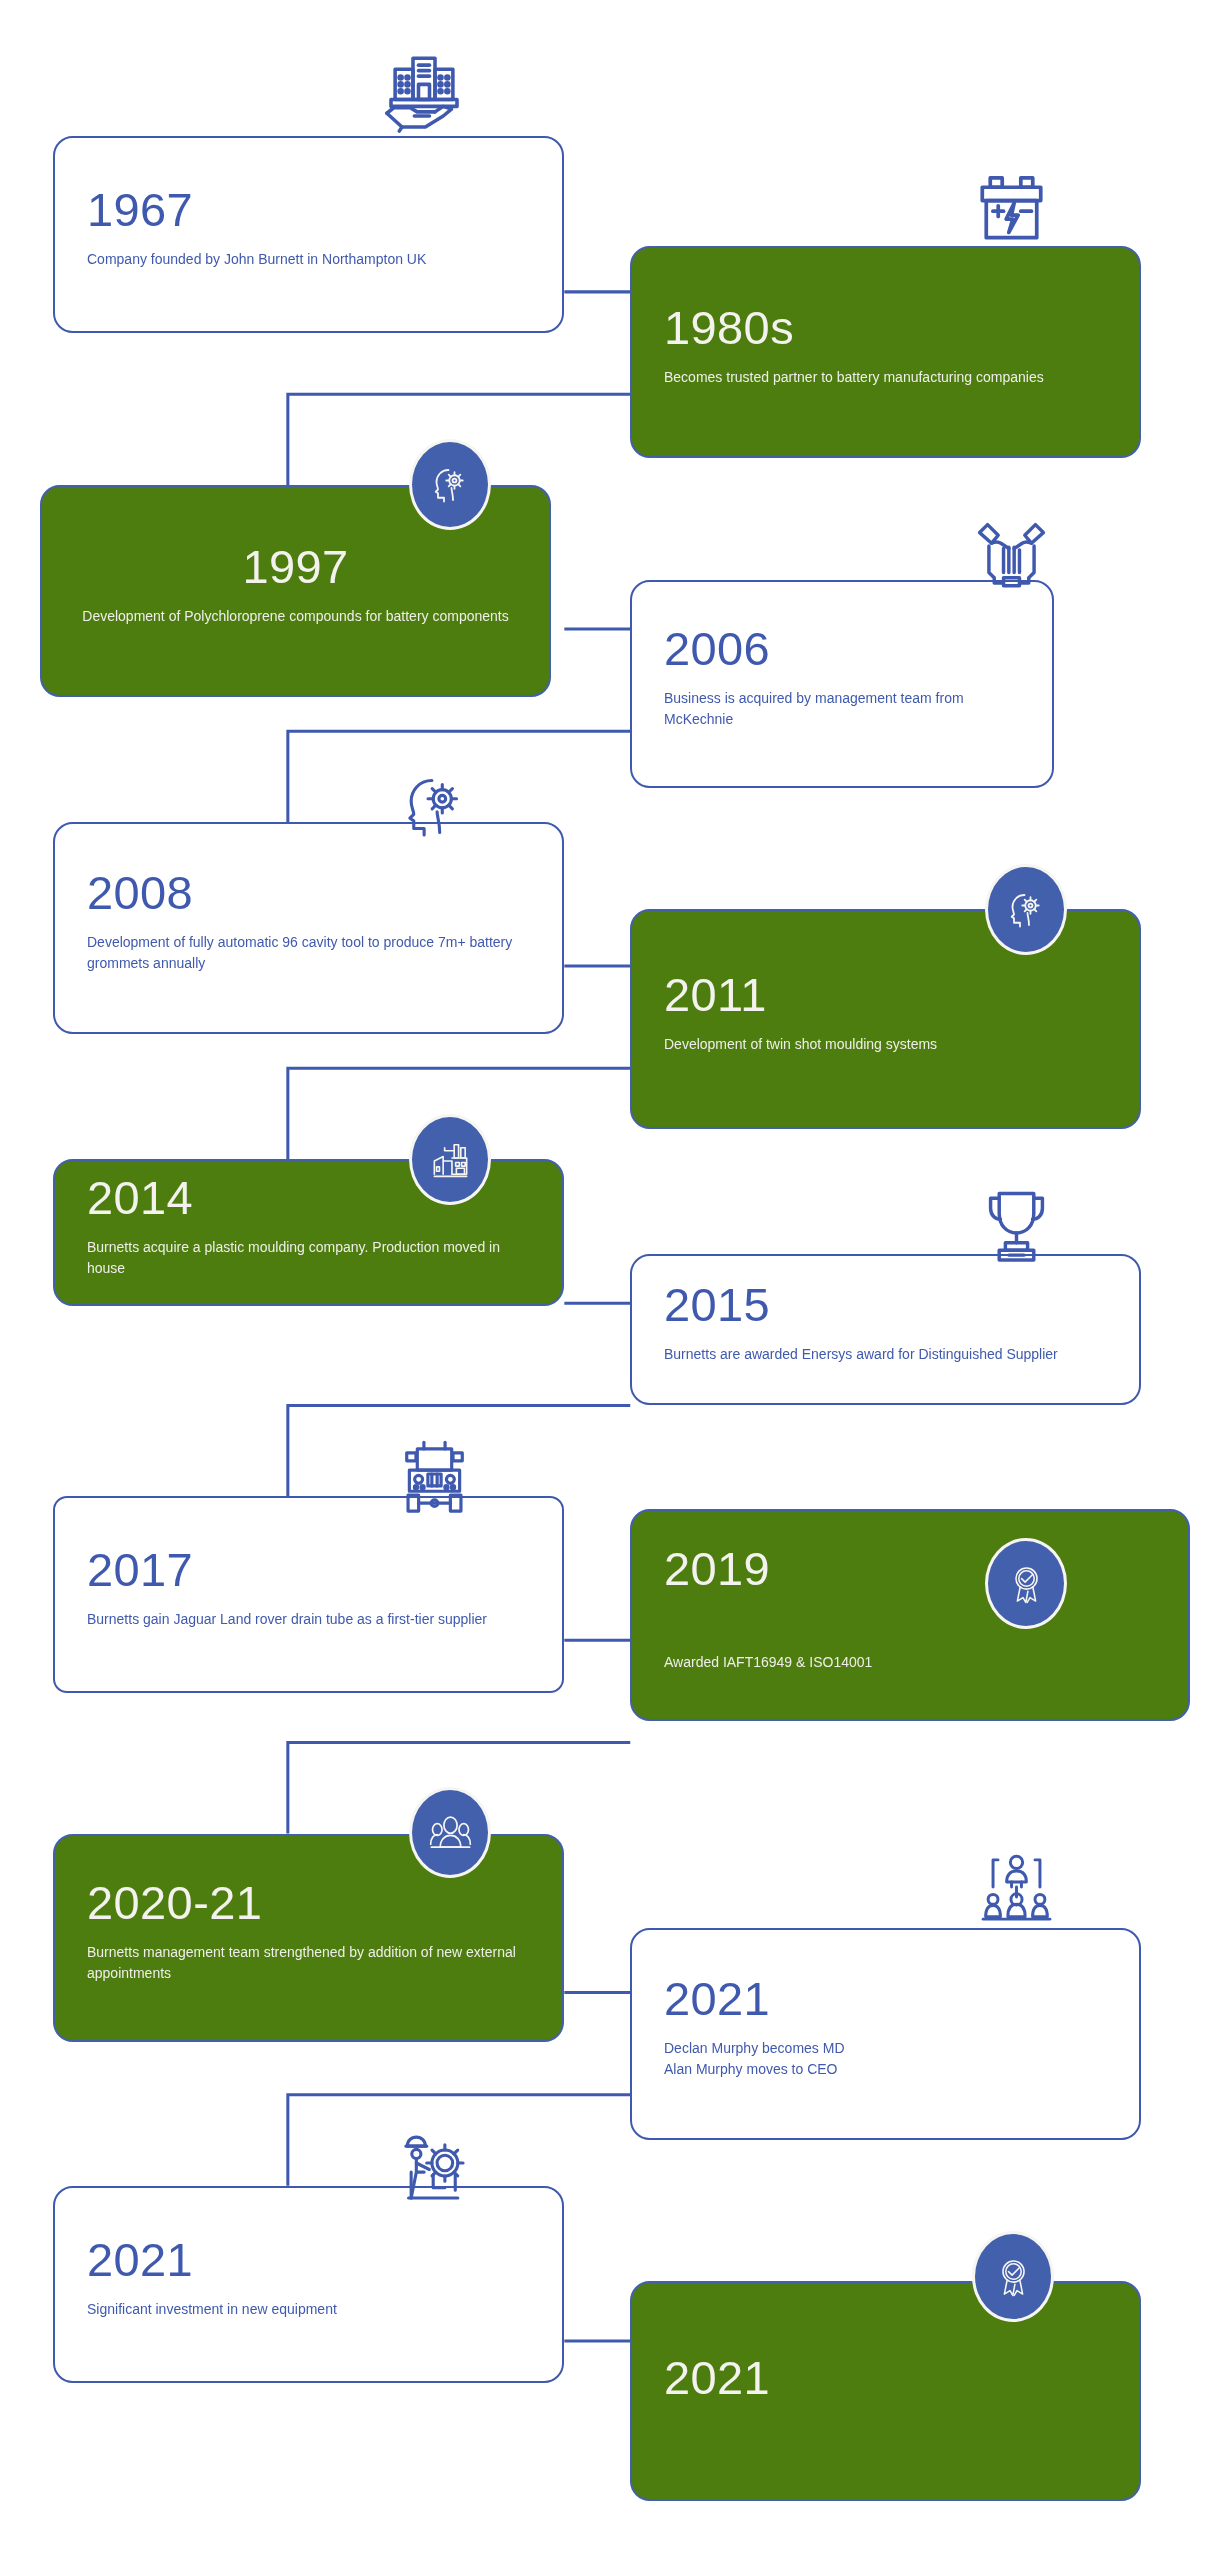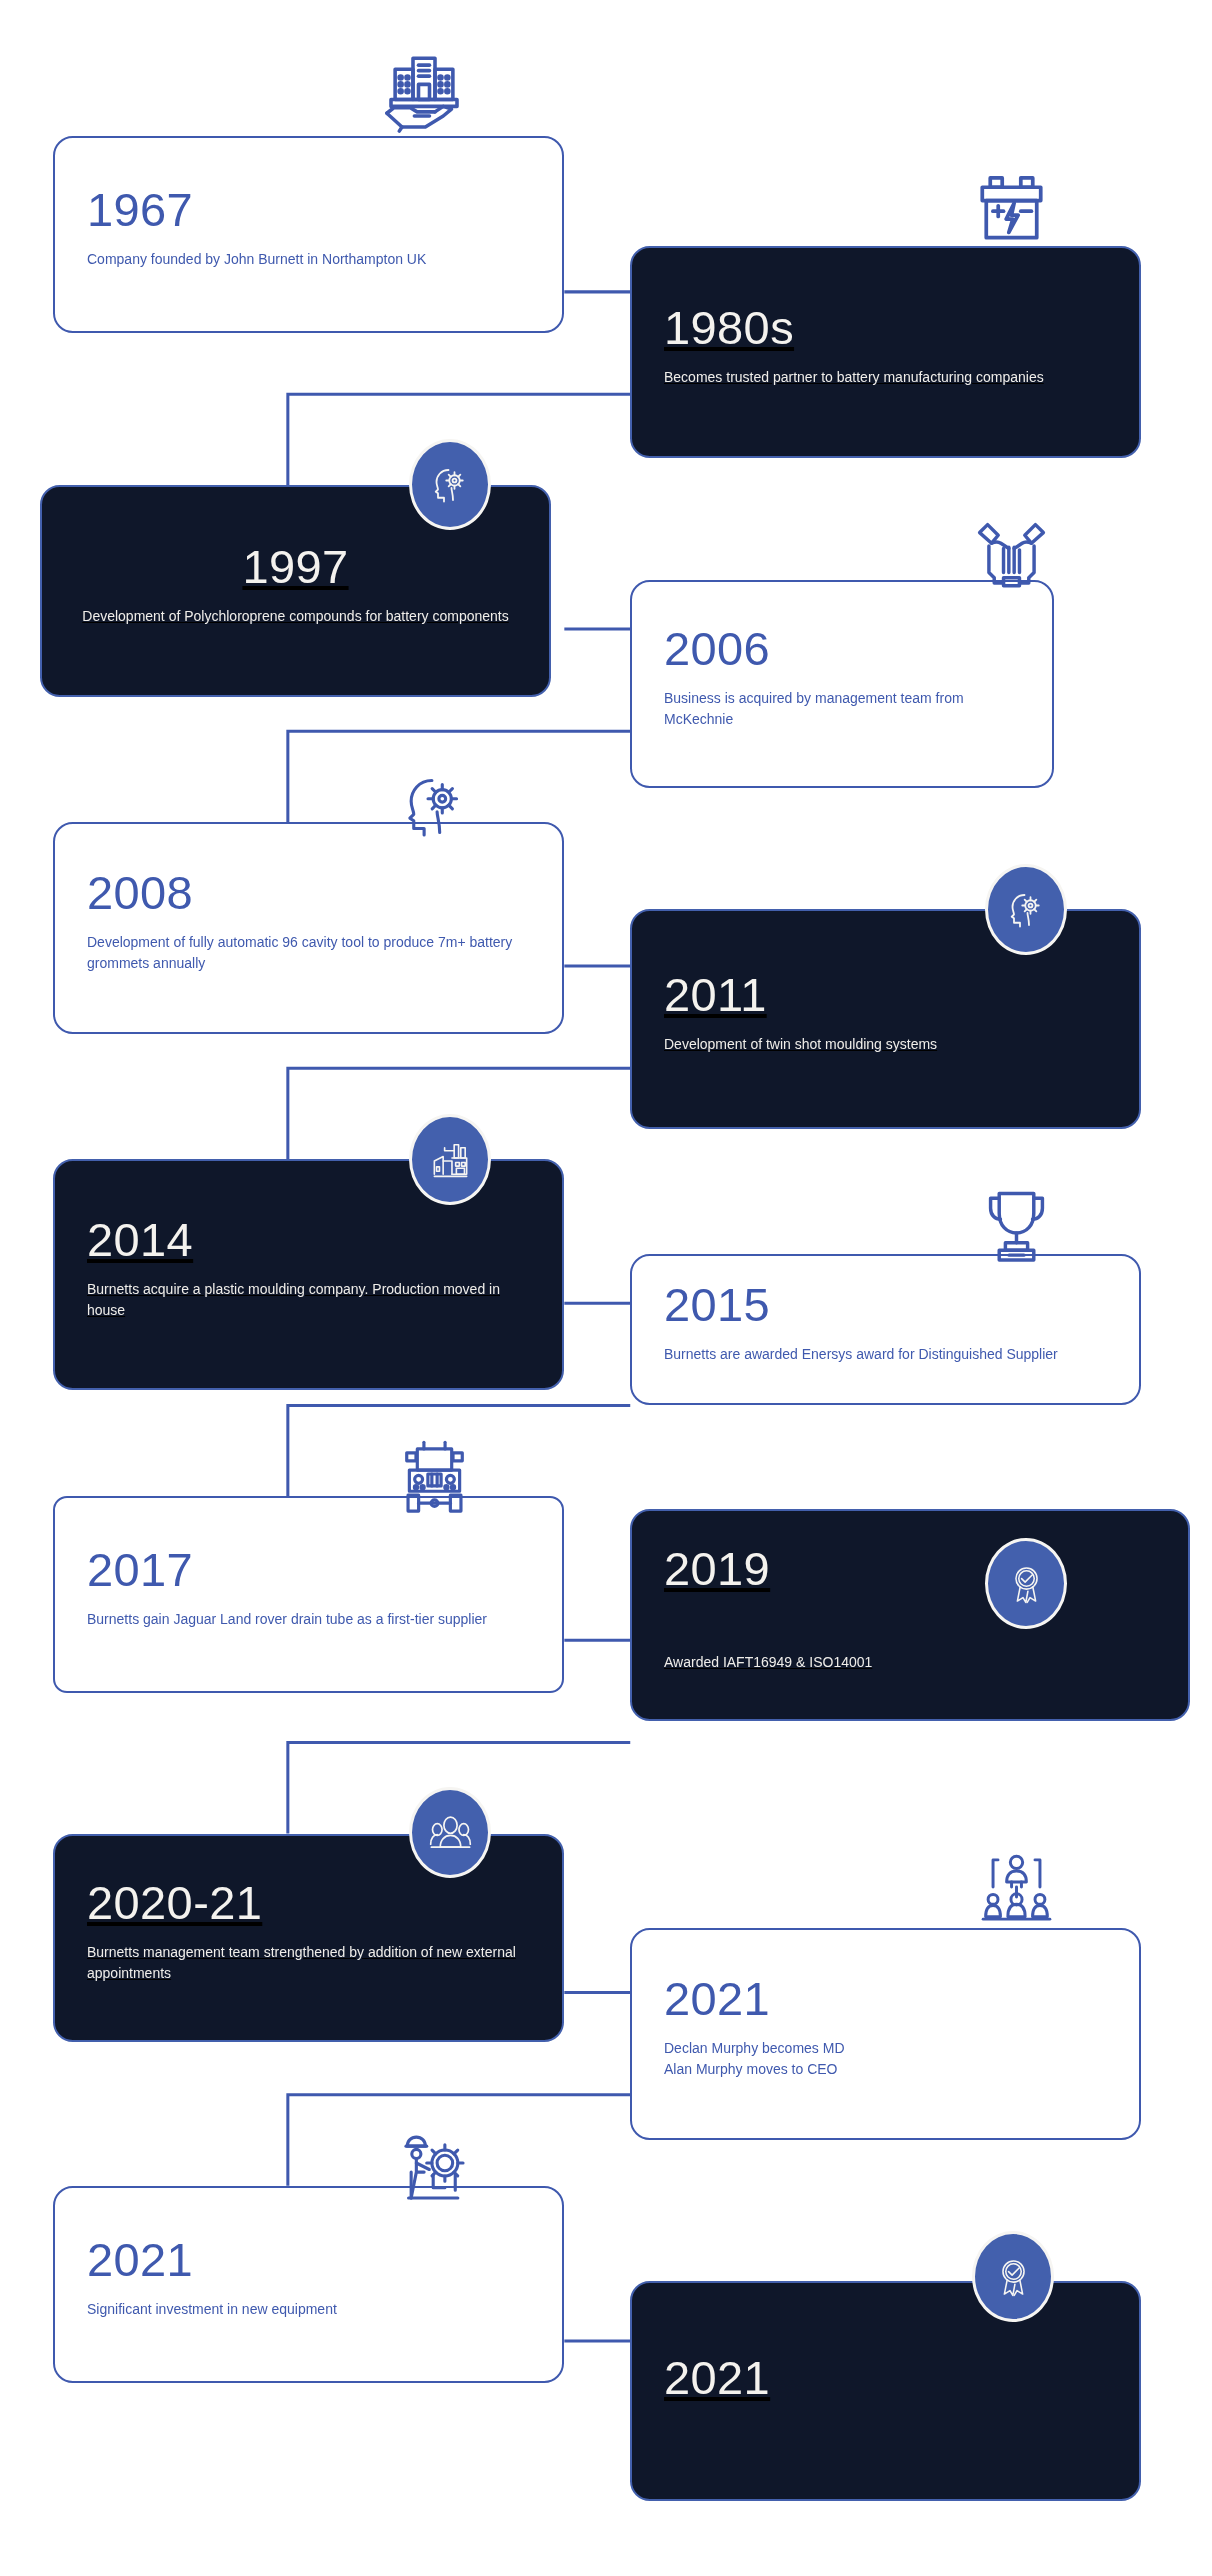--- a/index.html
+++ b/index.html
@@ -32,23 +32,22 @@
     padding: 17px 32px 29px 32px;
     display: flex;
     flex-direction: column;
     justify-content: center;
   }
   .card.light {
     background: #ffffff;
     border: 2.3px solid #3f59ae;
   }
   .card.solid {
-    background: #0f172a;
+    background: #4d7c0f;
     border: 2.3px solid #4360ad;
-    text-decoration: underline;
   }
   .year {
     font-size: 47px;
     line-height: 1.02;
     font-weight: 400;
     letter-spacing: 0.4px;
     margin-bottom: 15px;
   }
   .card.light .year { color: #3f59ae; }
   .card.solid .year { color: #f4f2ee; }
@@ -218,21 +217,21 @@
     <svg width="48" height="48" viewBox="0 0 64 64" fill="none" stroke="#f6f5f2" stroke-width="2.4" stroke-linecap="round" stroke-linejoin="round">
       <path d="M30 12 C20 12 14 20 14 28 C14 33 16 35 16 38 L13 41 L16 43 L16 49 L24 49 L24 54"></path>
       <path d="M36 52 C36 44 34 40 34 36"></path>
       <circle cx="38" cy="26" r="7"></circle>
       <circle cx="38" cy="26" r="2.6"></circle>
       <path d="M38 15 L38 19 M38 33 L38 37 M27 26 L31 26 M45 26 L49 26
                M30.2 18.2 L33 21 M43 31 L45.8 33.8 M45.8 18.2 L43 21 M33 31 L30.2 33.8"></path>
     </svg>
   </div>
 
-  <div class="card solid" style="left:53px; top:1159px; width:511px; height:231px;justify-content:center;">
+  <div class="card solid" style="left:53px; top:1159px; width:511px; height:147px;justify-content:center;">
     <div class="year">2014</div>
     <div class="desc">Burnetts acquire a plastic moulding company. Production moved in house</div>
   </div>
   <div class="icon badge" style="left:409px; top:1114px; width:82px; height:91px;">
     <svg width="47" height="47" viewBox="0 0 64 64" fill="none" stroke="#f6f5f2" stroke-width="2.2" stroke-linecap="round" stroke-linejoin="round">
       <path d="M10 52 L10 34 L22 28 L22 52"></path>
       <path d="M22 34 L34 34 L34 52"></path>
       <path d="M34 52 L54 52 L54 30 L34 30"></path>
       <rect x="37" y="12" width="6" height="18"></rect>
       <rect x="46" y="16" width="6" height="14"></rect>

